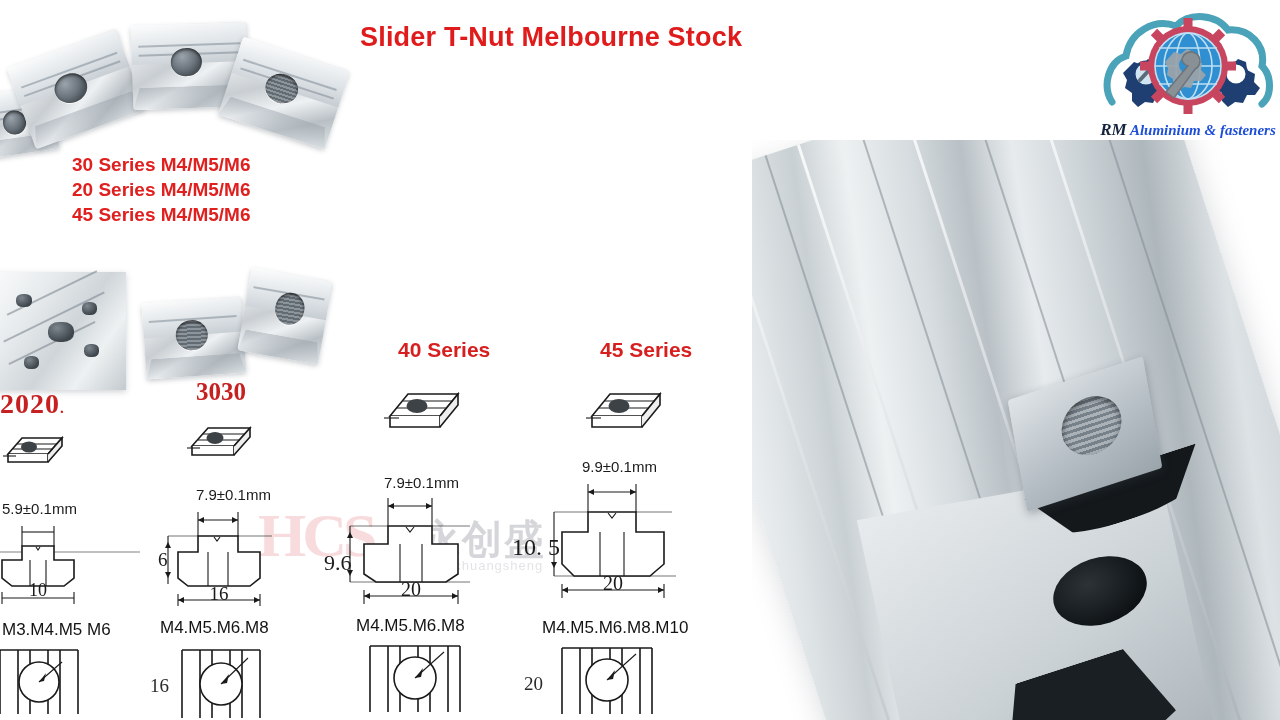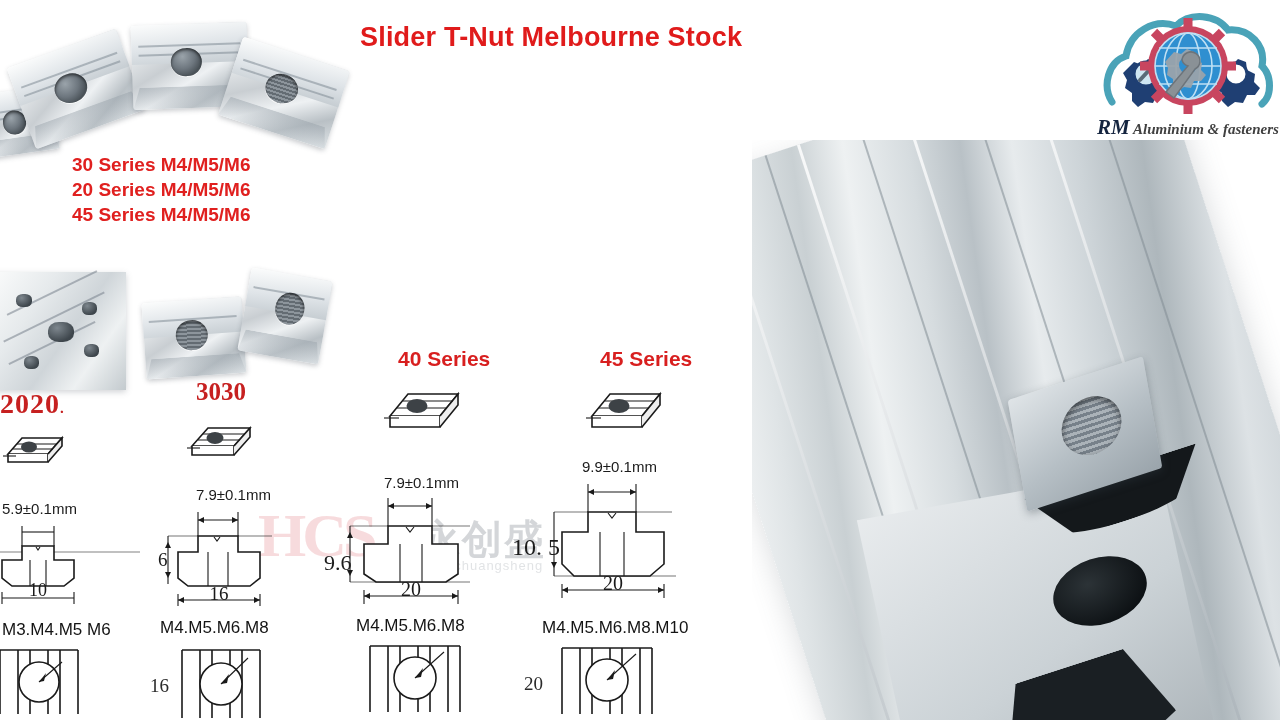--- a/index.html
+++ b/index.html
@@ -19,21 +19,21 @@
   }
 
   
   .series-list{left:72px;top:152px;}
   .series-line{
     font-size:19px;font-weight:bold;color:#e0201f;
     line-height:25px;white-space:nowrap;
   }
 
   
-  .sec-label{font-size:21px;font-weight:bold;color:#d81f1f;white-space:nowrap;margin-top:9px;}
+  .sec-label{font-size:21px;font-weight:bold;color:#d81f1f;white-space:nowrap;}
   .lbl-2020{left:0px;top:388px;font-family:"Liberation Serif",serif;font-size:28px;font-weight:bold;color:#c62020;letter-spacing:1px;}
   .lbl-2020 .dot{font-size:15px;}
   .lbl-3030{left:196px;top:378px;font-family:"Liberation Serif",serif;font-size:25px;font-weight:bold;color:#c62020;}
   .lbl-40{left:398px;top:338px;}
   .lbl-45{left:600px;top:338px;}
 
   
   .nut-photo{position:absolute;}
   .nut3d{
     position:absolute;
@@ -132,22 +132,22 @@
     clip-path:polygon(18% 0,82% 0,100% 78%,74% 100%,26% 100%,0 78%);
   }
 
   
   .logo{left:1096px;top:6px;width:184px;height:140px;}
   .logo-text{
     position:absolute;left:0;bottom:6px;width:184px;text-align:center;
     font-family:"Liberation Serif",serif;font-style:italic;font-weight:bold;
     font-size:15px;color:#1e3a66;white-space:nowrap;
   }
-  .logo-text .rm{color:#14243f;font-size:21px;}
-  .logo-text .sub{color:#404040;}
+  .logo-text .rm{color:#14243f;font-size:17px;}
+  .logo-text .sub{color:#1d4ed8;}
 
   
   .draw{position:absolute;}
   .dim-text{
     position:absolute;font-family:"Liberation Sans",sans-serif;
     color:#1b1b1b;white-space:nowrap;
   }
   .thr-text{
     position:absolute;font-family:"Liberation Sans",sans-serif;
     color:#141414;white-space:nowrap;

